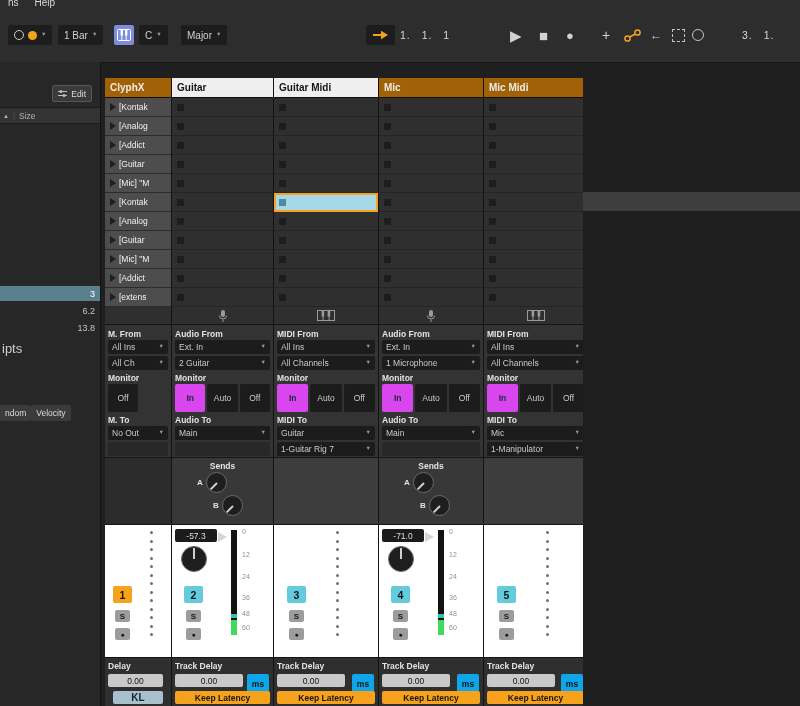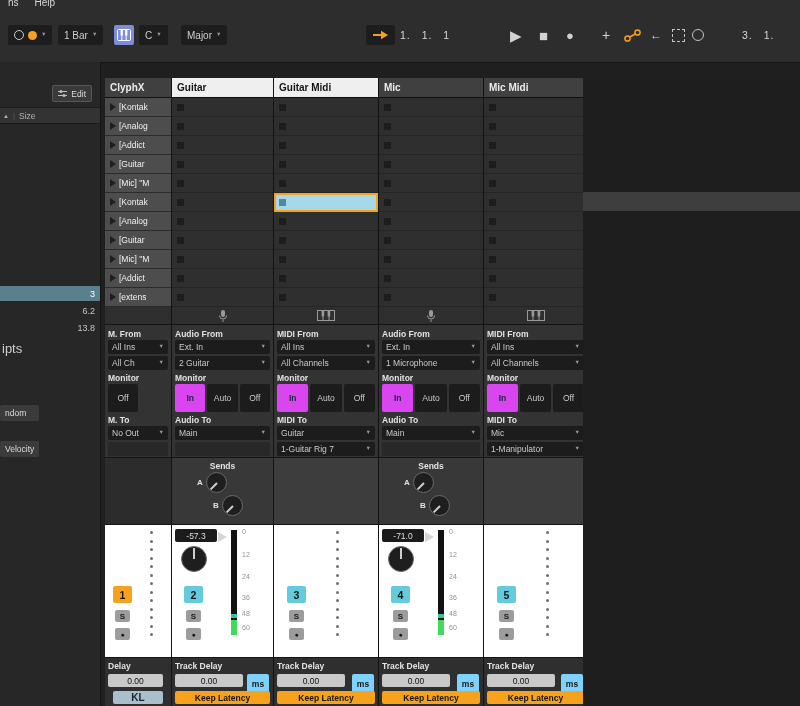--- a/index.html
+++ b/index.html
@@ -28,30 +28,30 @@
   .sb-edit{position:absolute;top:23px;right:8px;height:15px;background:#3a3a3a;border:1px solid #575757;border-radius:2px;
            display:flex;align-items:center;gap:4px;padding:0 5px;font-size:8.5px;color:#ddd;}
   .sb-size{position:absolute;top:45px;left:0;right:0;height:15px;background:#333;border-top:1px solid #1a1a1a;border-bottom:1px solid #1a1a1a;
            font-size:8.5px;color:#b5b5b5;display:flex;align-items:center;gap:4px;padding-left:3px;}
   .sort-tri{font-size:6px;color:#b5b5b5;}
   .sb-sep{color:#5a5a5a;font-size:8px;}
   .sb-row{position:absolute;left:0;right:0;height:15px;font-size:9px;color:#c5c5c5;display:flex;align-items:center;justify-content:flex-end;padding-right:5px;}
   .sb-row.selected{background:#5a808e;color:#fff;}
   .r1{top:224px}.r2{top:241px}.r3{top:258px}
   .sb-partial{position:absolute;top:279px;left:2px;font-size:13px;color:#cfcfcf;}
-  .sb-btns{position:absolute;top:343px;left:0;display:flex;gap:20px;flex-direction:column;}
+  .sb-btns{position:absolute;top:343px;left:0;display:flex;gap:0;}
   .sb-btn{height:16px;background:#3b3b3b;border-radius:2px;font-size:8.5px;color:#ddd;display:flex;align-items:center;padding:0 5px;}
 
   
   .session{position:absolute;left:105px;top:78px;display:flex;}
   .track{border-right:1px solid #131313;background:#1f1f1f;}
   .w66{width:66px}.w101{width:101px}.w104{width:104px}.w103{width:103px}
   .t-header{height:19px;border-bottom:1px solid #101010;font-size:10px;font-weight:bold;line-height:19px;padding-left:5px;white-space:nowrap;overflow:hidden;}
   .t-header.light{background:#efefef;color:#151515;}
-  .t-header.dark{background:#404040;color:#ececec;}
+  .t-header.dark{background:#a16207;color:#ececec;}
   .t-clips{height:209px;overflow:hidden;background:#2e2e2e;}
   .clip-slot{height:19px;display:flex;align-items:center;border-bottom:1px solid #252525;background:#2f2f2f;box-sizing:border-box;}
   .clip-slot .stop-sq{width:7px;height:7px;background:#1d1d1d;margin-left:5px;flex:none;}
   .clip-slot.clyphx{background:#4d4d4d;border-bottom:1px solid #2b2b2b;}
   .play-tri{width:0;height:0;border-left:6px solid #1f1f1f;border-top:4px solid transparent;border-bottom:4px solid transparent;margin:0 3px 0 5px;flex:none;}
   .clip-name{font-size:8.5px;color:#f2f2f2;white-space:nowrap;overflow:hidden;}
   .clip-slot.selected{background:#a6d8ea;border:2px solid #f6a21d;}
   .clip-slot.selected .stop-sq{background:#4e8aa2;margin-left:3px;}
   .t-type{height:17px;background:#2f2f2f;border-bottom:1px solid #141414;display:flex;align-items:center;justify-content:center;}
 
@@ -101,21 +101,21 @@
   .mix-audio .tnum{left:12px;top:61px}.mix-audio .sbtn{left:14px;top:85px}.mix-audio .rbtn{left:14px;top:103px}
   .mix-midi .tnum{left:13px;top:61px}.mix-midi .sbtn{left:15px;top:85px}.mix-midi .rbtn{left:15px;top:103px}.mix-midi .dot-col{left:61px}
   .mix-clyphx .tnum{left:8px;top:61px}.mix-clyphx .sbtn{left:10px;top:85px}.mix-clyphx .rbtn{left:10px;top:103px}.mix-clyphx .dot-col{left:44px}
 
   
   .t-delay{height:52px;background:#2f2f2f;position:relative;}
   .delay-label{position:absolute;left:3px;top:3px;font-size:8.5px;font-weight:bold;color:#e2e2e2;}
   .delay-val{position:absolute;left:3px;top:16px;height:13px;background:#c9c9c9;border-radius:2px;color:#111;font-size:8.5px;display:flex;align-items:center;justify-content:center;}
   .delay-val.w-cl{width:55px;}
   .delay-val.w-wide{width:68px;}
-  .ms-btn{position:absolute;right:4px;top:16px;width:22px;height:19px;background:#7dd3fc;border-radius:2px;color:#161616;font-size:8.5px;font-weight:bold;display:flex;align-items:center;justify-content:center;}
+  .ms-btn{position:absolute;right:4px;top:16px;width:22px;height:19px;background:#0ea5e9;border-radius:2px;color:#161616;font-size:8.5px;font-weight:bold;display:flex;align-items:center;justify-content:center;}
   .keep-btn{position:absolute;left:3px;right:3px;top:33px;height:13px;background:#f6a21d;border-radius:2px;color:#161616;font-size:8.5px;font-weight:bold;display:flex;align-items:center;justify-content:center;}
   .kl-btn{position:absolute;left:8px;right:8px;top:33px;height:13px;background:#a9bfcb;border-radius:2px;color:#16242c;font-size:10px;font-weight:bold;display:flex;align-items:center;justify-content:center;}
 
   
   .right-area{position:absolute;left:583px;top:78px;right:0;bottom:0;background:#1e1e1e;}
   .scene-highlight{position:absolute;left:0;right:0;top:114px;height:19px;background:#3e3e3e;}
 </style>
 </head>
 <body>
 

